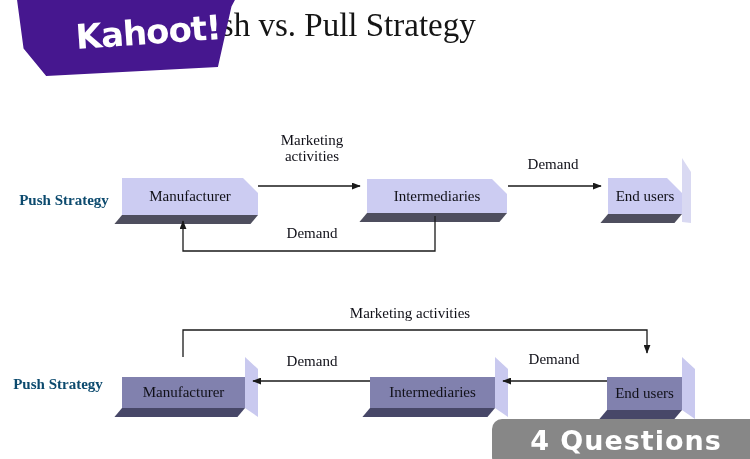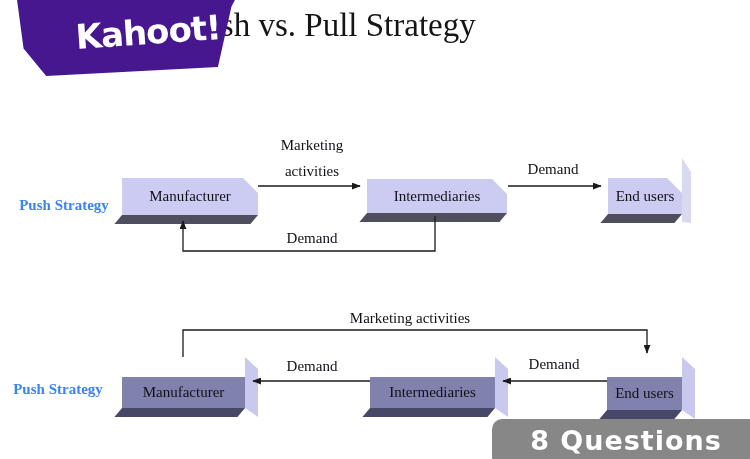--- a/index.html
+++ b/index.html
@@ -46,22 +46,22 @@
   .push .side{right:-9px;width:9px;background:#d9d9f2;
     clip-path:polygon(0 0,100% 14px,100% 100%,0 calc(100% - 1px));}
   
   .b-push-man{left:122px;top:158px;width:136px;height:57px;}
   .b-push-int{left:367px;top:159px;width:140px;height:54px;}
   .b-push-end{left:608px;top:158px;width:74px;height:56px;}
   .b-pull-man{left:122px;top:357px;width:123px;height:51px;}
   .b-pull-int{left:370px;top:357px;width:125px;height:51px;}
   .b-pull-end{left:607px;top:357px;width:75px;height:53px;}
   
-  .lbl{position:absolute;z-index:3;font-size:15px;line-height:26px;text-align:center;color:#101018;}
-  .red{color:#3b82f6;font-weight:bold;}
+  .lbl{position:absolute;z-index:3;font-size:15px;line-height:16px;text-align:center;color:#101018;}
+  .red{color:#0c4a6e;font-weight:bold;}
   .l-push-strat{left:18px;top:192px;width:92px;}
   .l-pull-strat{left:2px;top:376px;width:112px;white-space:nowrap;}
   .l-mkt-push{left:266px;top:132px;width:92px;}
   .l-dem-push-top{left:515px;top:156px;width:76px;}
   .l-dem-push-bot{left:274px;top:225px;width:76px;}
   .l-mkt-pull{left:330px;top:305px;width:160px;white-space:nowrap;}
   .l-dem-pull-r{left:516px;top:351px;width:76px;}
   .l-dem-pull-l{left:274px;top:353px;width:76px;}
   
   .arrows{position:absolute;left:0;top:0;z-index:2;pointer-events:none;}
@@ -143,16 +143,16 @@
     <polyline points="435,216 435,251 183,251 183,221" fill="none" stroke="#1a1a1a" stroke-width="1.3" marker-end="url(#ah)"></polyline>
 
     <polyline points="183,357 183,330 647,330 647,353" fill="none" stroke="#1a1a1a" stroke-width="1.3" marker-end="url(#ah)"></polyline>
 
     <line x1="607" y1="381" x2="503" y2="381" stroke="#1a1a1a" stroke-width="1.3" marker-end="url(#ah)"></line>
 
     <line x1="370" y1="381" x2="253" y2="381" stroke="#1a1a1a" stroke-width="1.3" marker-end="url(#ah)"></line>
   </svg>
 
   <div class="badge">
-    <div class="badge-text">8 Questions</div>
+    <div class="badge-text">4 Questions</div>
   </div>
 
 </div>
 
 </body></html>

